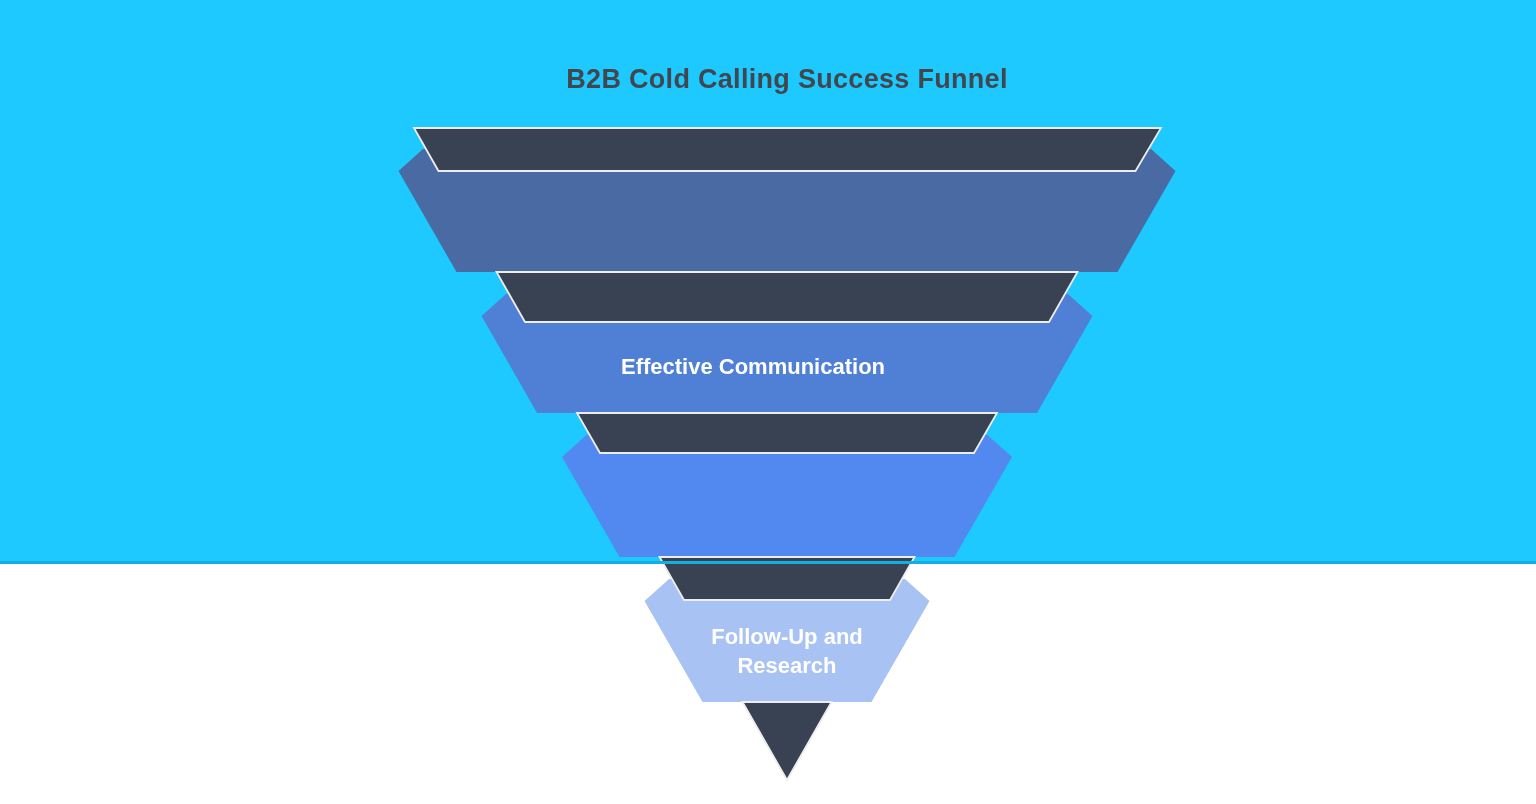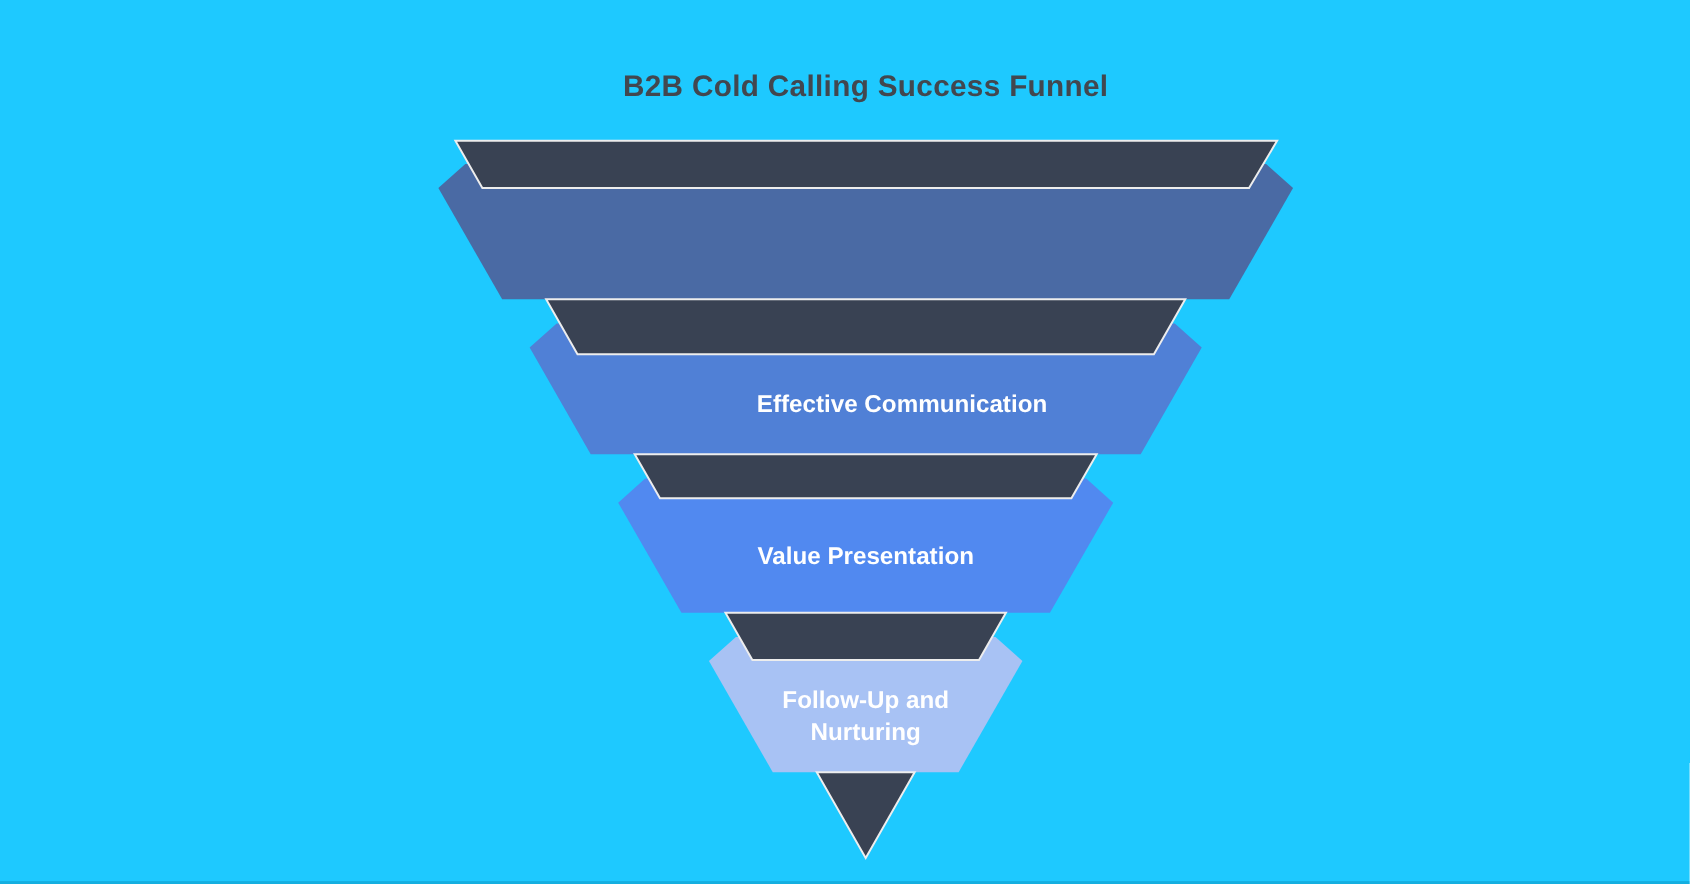--- a/index.html
+++ b/index.html
@@ -6,21 +6,21 @@
     margin: 0;
     padding: 0;
     width: 1536px;
     height: 804px;
     overflow: hidden;
     font-family: "Liberation Sans", sans-serif;
   }
   #stage {
     position: relative;
     width: 1536px;
-    height: 804px;
+    height: 564px;
     background: #1EC9FF;
   }
   #funnel-svg {
     position: absolute;
     left: 0;
     top: 0;
     width: 1536px;
     height: 804px;
   }
   .core-shape {
@@ -46,21 +46,21 @@
     color: #FFFFFF;
     text-align: center;
     line-height: 1.32;
     white-space: nowrap;
   }
   .band-label.wrap {
     white-space: normal;
     width: 240px;
   }
   #label-tier1 { left: 787px; top: 222px; }
-  #label-tier2 { left: 820px; top: 367px; }
+  #label-tier2 { left: 753px; top: 367px; }
   #label-tier3 { left: 787px; top: 505px; }
   #label-tier4 { left: 787px; top: 651px; }
   .bottom-edge {
     position: absolute;
     left: 0;
     bottom: 0;
     width: 1536px;
     height: 3px;
     background: #14AFE0;
   }
@@ -89,18 +89,17 @@
     <polygon class="core-shape" stroke="#EDEDED" points="577,413 997,413 974,453 600,453" fill="#394253"></polygon>
 
     <polygon class="core-shape" stroke="#EDEDED" points="659.5,557 914.5,557 890,600 684,600" fill="#394253"></polygon>
 
     <polygon class="core-shape" stroke="#EDEDED" points="742.5,702 831.5,702 787,780" fill="#394253"></polygon>
   </svg>
 
 
   <div id="label-tier2" class="band-label">Effective Communication</div>
 
-  <div id="label-tier3" class="band-label">Value Presentation</div>
 
-  <div id="label-tier4" class="band-label wrap">Follow-Up and Nurturing</div>
+  <div id="label-tier4" class="band-label wrap">Follow-Up and Research</div>
 
   <div class="bottom-edge"></div>
 </div>
 
 </body></html>

